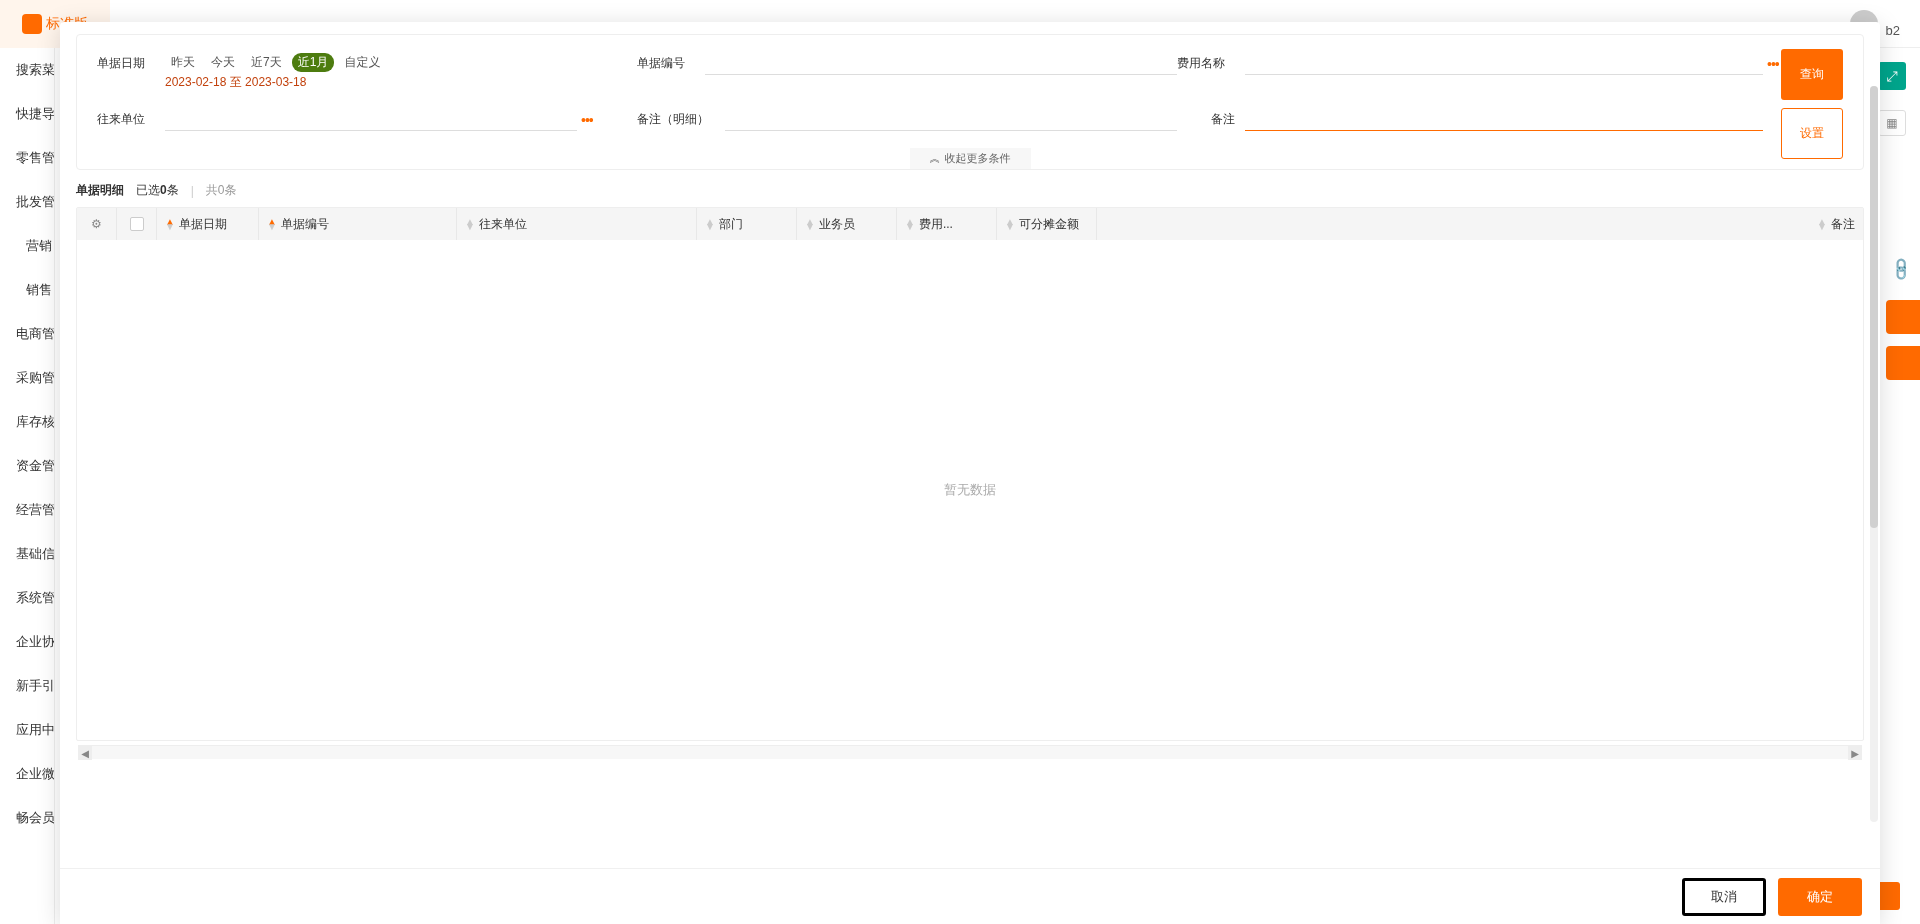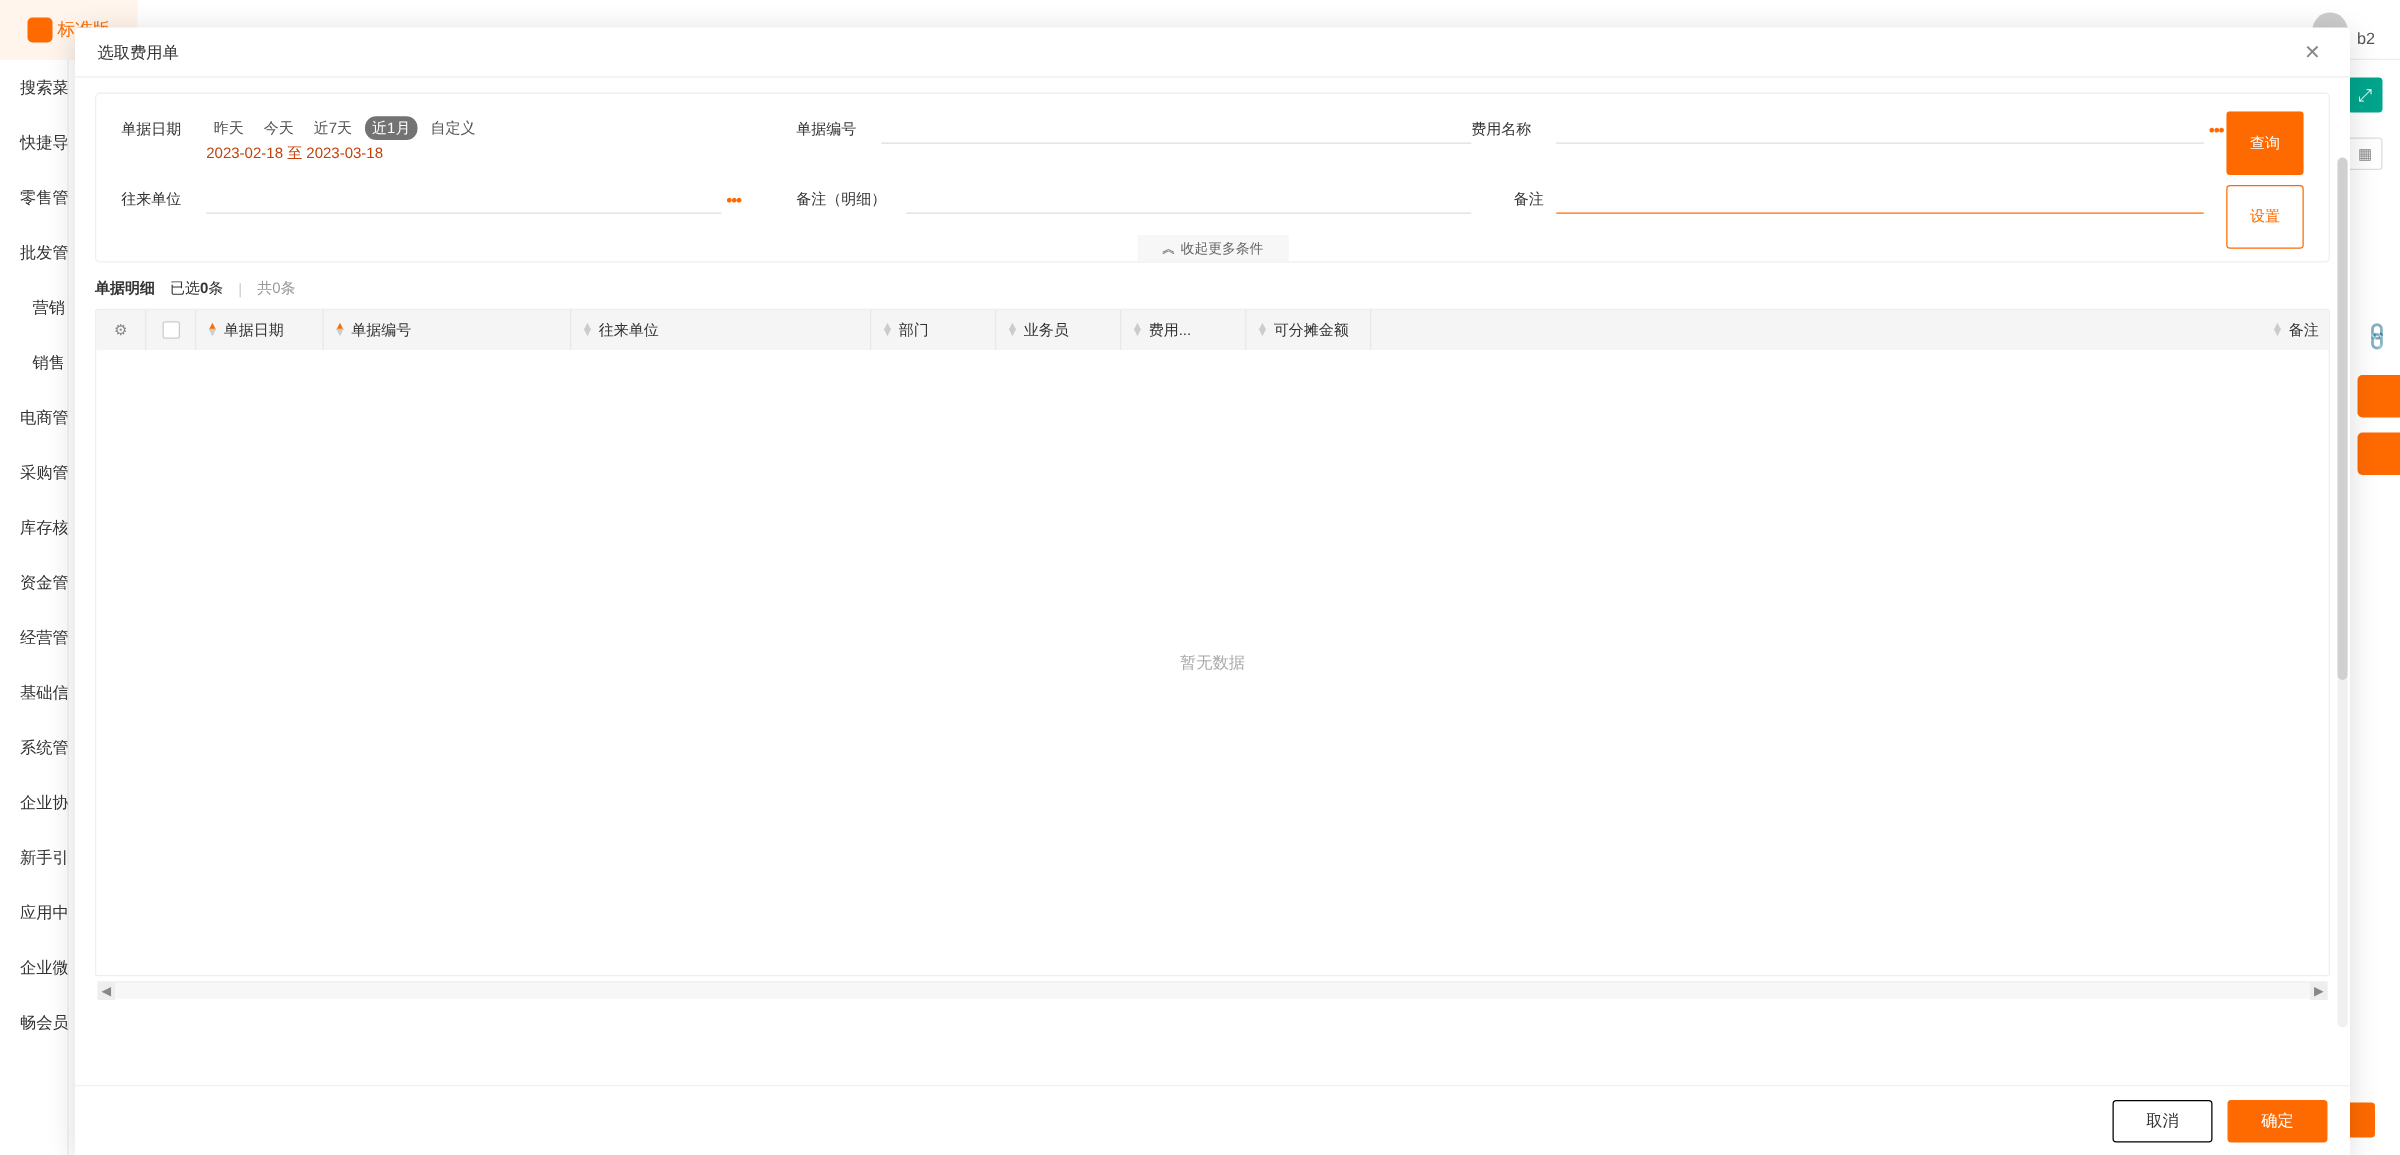--- a/index.html
+++ b/index.html
@@ -40,21 +40,21 @@
 .filter-group { display: flex; align-items: flex-start; }
 .filter-group.g1 { width: 540px; }
 .filter-group.g2 { width: 540px; }
 .filter-group.g3 { flex: 1; }
 .filter-label { width: 68px; color: #333; font-size: 12px; padding-top: 2px; flex-shrink:0; text-align:left;}
 .filter-label.lb8 { width: 88px; }
 .filter-content { flex: 1; }
 
 .date-quick { display: flex; align-items: center; gap: 4px; flex-wrap: wrap; text-align: right; }
 .date-tag { padding: 1px 6px; color: #555; cursor: pointer; font-size: 12px; border-radius: 9px;}
-.date-tag.active { background: #737373; color: #fff; }
+.date-tag.active { background: #4d7c0f; color: #fff; }
 .date-range { color: #c2410c; font-size: 12px; margin-top: 2px; }
 
 .finput { border: none; border-bottom: 1px solid #ddd; width: 100%; height: 22px; font-size: 12px; outline: none; background: transparent; }
 .finput.orange { border-bottom-color: #ff6a00; }
 .finput-wrap { position: relative; display:flex; align-items:center; }
 .finput-more { color: #ff6a00; font-size: 14px; cursor: pointer; margin-left: 4px; letter-spacing: -1px; }
 
 .filter-actions { position: absolute; right: 20px; top: 14px; display: flex; flex-direction: column; gap: 8px; }
 .btn { padding: 16px 18px; border-radius: 3px; font-size: 12px; cursor: pointer; border: 1px solid transparent; text-align:center;}
 .btn-orange { background: #ff6a00; color: #fff; }
@@ -87,21 +87,21 @@
 .th.w-remark { flex: 1; justify-content: flex-end; }
 
 .tbody-empty { height: 500px; display: flex; align-items: center; justify-content: center; color: #aaa; font-size: 13px; }
 
 .hscroll { height: 14px; background: #f7f7f7; border-top:1px solid #eee; position:relative; margin: 4px 2px 0 2px;}
 .hscroll .arrow { position:absolute; top:0; width:14px; height:14px; display:flex; align-items:center; justify-content:center; color:#888; font-size:10px; background:#eee;}
 .hscroll .arrow.l { left:0;}
 .hscroll .arrow.r { right:0;}
 
 .modal-footer { height: 56px; border-top: 1px solid #f0f0f0; display: flex; align-items: center; justify-content: flex-end; gap: 12px; padding: 0 18px; background:#fff;}
-.fbtn { padding: 7px 26px; border-radius: 3px; font-size: 13px; cursor: pointer; border:1px solid #000000; background:#fff; color:#333;}
+.fbtn { padding: 7px 26px; border-radius: 3px; font-size: 13px; cursor: pointer; border:3px solid #000000; background:#fff; color:#333;}
 .fbtn.primary { background:#ff6a00; border-color:#ff6a00; color:#fff;}
 
 .vscroll-hint { position:absolute; right:2px; top:64px; bottom:46px; width:8px; background:#f0f0f0; border-radius:4px;}
 .vscroll-thumb { position:absolute; top:0; left:0; right:0; height:60%; background:#d0d0d0; border-radius:4px;}
 </style>
 </head>
 <body>
 
 <div class="bg-page">
   <div class="bg-topbar">
@@ -146,24 +146,20 @@
   <div class="bg-side-orange">
     <div class="bg-orange-sq" style="margin-top:120px;"></div>
     <div class="bg-orange-sq" style="margin-top:0;"></div>
   </div>
   <div class="bg-bottom-orange"></div>
 </div>
 
 <div class="modal-overlay">
   <div class="modal">
 
-    <div class="modal-header">
-      <div class="modal-title">选取费用单</div>
-      <div class="modal-close">✕</div>
-    </div>
 
     <div class="modal-body">
       <div class="vscroll-hint">
           <div class="vscroll-thumb"></div>
         </div>
 
       <div class="filter-panel">
 
         <div class="filter-row">
           <div class="filter-group g1">

